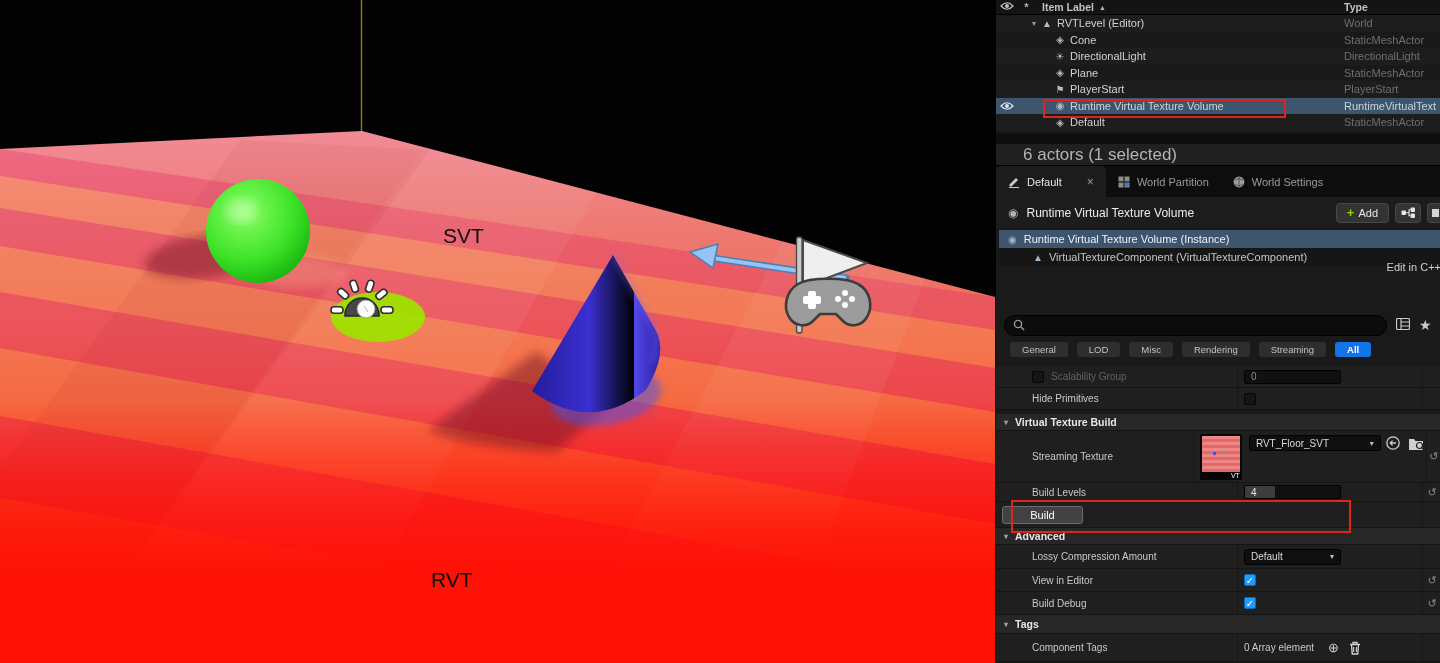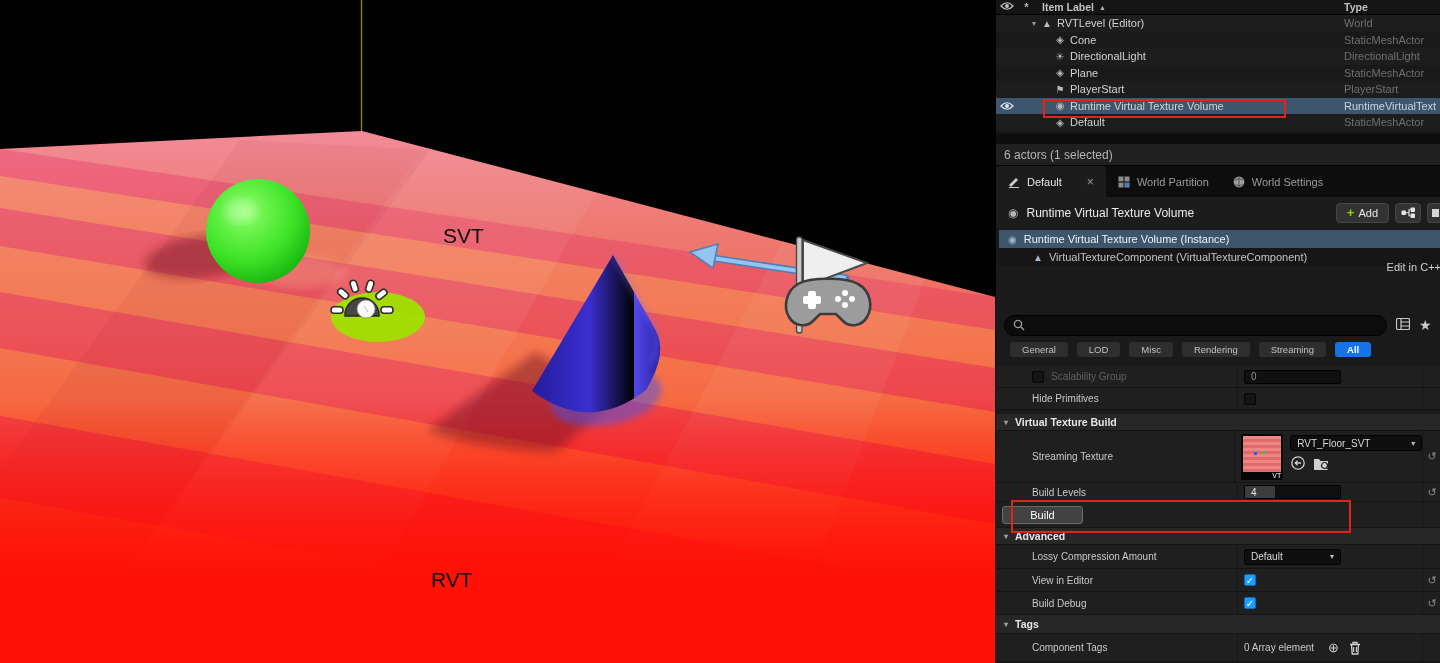--- a/index.html
+++ b/index.html
@@ -26,21 +26,21 @@
   .orow.sel { background:#3d566e; }
   .orow .eye-slot { width:21px; display:flex; align-items:center; justify-content:center; }
   .orow .expander { width:12px; font-size:8px; color:#9a9a9a; text-align:center; }
   .orow .oicon { width:14px; text-align:center; font-size:10px; color:#b9b9b9; margin-right:3px; }
   .orow .olabel { flex:1; white-space:nowrap; overflow:hidden; }
   .orow .otype { width:97px; color:#6f6f6f; white-space:nowrap; overflow:hidden; }
   .orow.sel .otype { color:#c7d2dc; }
   .ind1 { width:57px; }
   .ind0 { width:32px; }
   .o-gap { position:absolute; left:0; top:134px; width:445px; height:10px; background:#0d0d0d; }
-  .o-status { position:absolute; left:0; top:144px; width:445px; height:22px; background:#202020; border-bottom:1px solid #000; display:flex; align-items:center; padding-left:8px; font-size:12px; color:#b3b3b3; }
+  .o-status { position:absolute; left:0; top:144px; width:445px; height:22px; background:#202020; border-bottom:1px solid #000; display:flex; align-items:center; padding-left:27px; font-size:17px; color:#b3b3b3; }
   
   .tabbar { position:absolute; left:0; top:166px; width:445px; height:31px; background:#0d0d0d; display:flex; align-items:stretch; }
   .tab { display:flex; align-items:center; gap:7px; padding:0 12px; font-size:11px; color:#9b9b9b; }
   .tab.active { background:#1c1c1c; color:#e4e4e4; border-radius:4px 4px 0 0; }
   .tab .tclose { margin-left:18px; color:#9a9a9a; font-size:12px; }
   .mini-ic { display:inline-block; width:12px; height:12px; position:relative; }
   
   .dheader { position:absolute; left:0; top:197px; width:445px; height:31px; background:#1c1c1c; display:flex; align-items:center; padding:0 6px 0 12px; }
   .dheader .dh-icon { color:#b5b5b5; font-size:12px; margin-right:8px; }
   .dheader .dh-title { font-size:12px; color:#ececec; flex:1; }
@@ -79,21 +79,21 @@
   .numfield .seg { background:#3d3d3d; width:30px; height:100%; display:flex; align-items:center; padding-left:6px; color:#e6e6e6; }
   .numfield .pad { padding-left:6px; }
   .dd { width:97px; height:16px; background:#0f0f0f; border:1px solid #020202; border-radius:3px; display:flex; align-items:center; justify-content:space-between; padding:0 6px; font-size:10px; color:#d9d9d9; }
   .dd .chev { font-size:8px; color:#bdbdbd; }
   .buildbtn { width:81px; height:18px; background:#424242; border:1px solid #6b6b6b; border-radius:3px; color:#fff; font-size:11px; display:flex; align-items:center; justify-content:center; }
   .thumbwrap { width:42px; height:46px; position:relative; margin-top:3px; background:#050505; border-radius:2px; padding:2px; }
   .thumb { width:38px; height:36px; background:repeating-linear-gradient(180deg,#f08585 0 3px,#e06a6a 3px 6px); position:relative; }
   .thumb .dotb { position:absolute; left:11px; top:16px; width:3px; height:3px; background:#3355ff; }
   .thumb .dotg { position:absolute; left:19px; top:15px; width:3px; height:3px; background:#2ecc3a; }
   .thumb-badge { position:absolute; right:2px; bottom:1px; font-size:7px; color:#fff; }
-  .st-right { display:flex; flex-direction:column; gap:4px; margin-left:7px; margin-top:4px; }
+  .st-right { display:flex; flex-direction:row; gap:4px; margin-left:7px; margin-top:4px; }
   .st-dd { width:132px; height:16px; }
   .st-icons { display:flex; gap:7px; align-items:center; }
   .tagops { display:flex; align-items:center; gap:10px; margin-left:14px; color:#d2d2d2; font-size:13px; }
   .arrel { font-size:10px; color:#c9c9c9; }
   
   .anno { position:absolute; border:2px solid #e0241b; pointer-events:none; }
   .anno1 { left:47px; top:99px; width:243px; height:19px; }
   .anno2 { left:15px; top:500px; width:340px; height:33px; }
   svg text { font-family:"Liberation Sans", sans-serif; }
 </style>

